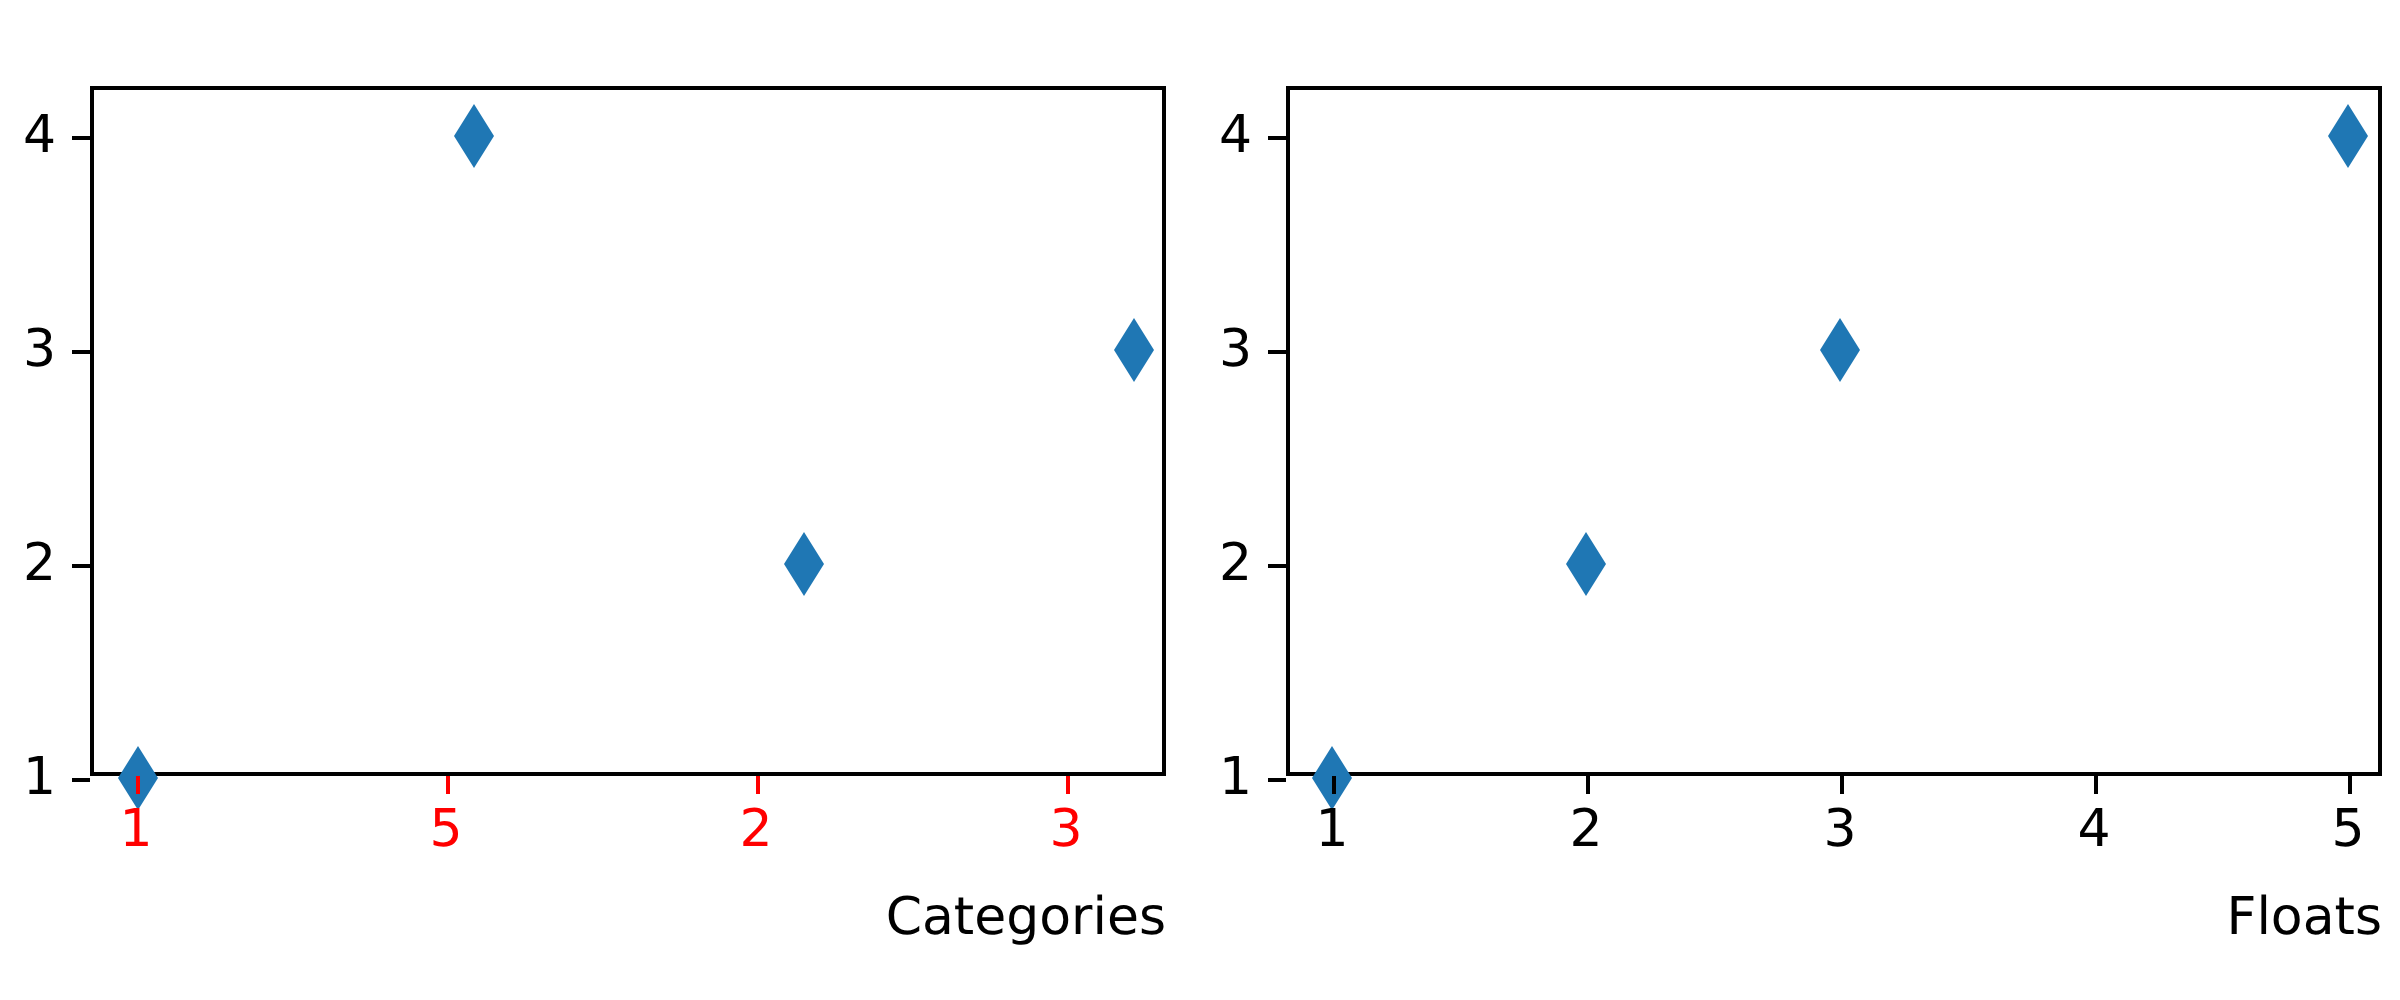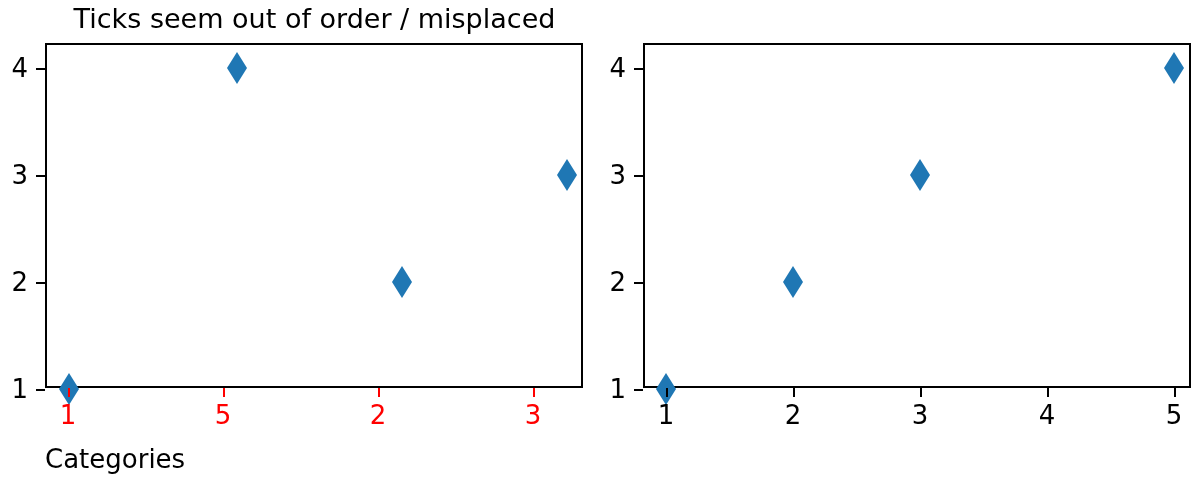--- a/index.html
+++ b/index.html
@@ -70,35 +70,34 @@
     text-align: center;
     font-size: 26px;
     color: #000000;
     line-height: 26px;
     white-space: nowrap;
     transform: translateX(-50%);
   }
   .xticklabel.red { color: #ff0000; }
   .xlabel {
     position: absolute;
-    text-align: left;
+    text-align: right;
     font-size: 26px;
     color: #000000;
     line-height: 30px;
     white-space: nowrap;
   }
 </style>
 </head>
 <body>
 
 <div id="figure">
 
   <div class="subplot" id="subplot-left" style="left:0px; width:600px;">
 
-    <div class="axes-title" style="left:46px; right:17px;">Ticks seem out of order / misplaced</div>
 
     <div class="plot-area" id="plot-left" style="left:45px; top:43px; width:538px; height:345px;"></div>
   </div>
 
   <div class="subplot" id="subplot-right" style="left:600px; width:600px;">
 
 
     <div class="plot-area" id="plot-right" style="left:43px; top:43px; width:548px; height:345px;"></div>
   </div>
 
@@ -170,13 +169,14 @@
     <div class="xtick" style="left: 666px; top: 388px;"></div>
     <div class="xticklabel" style="left: 666px; top: 402px;">1</div>
     <div class="xtick" style="left: 793px; top: 388px;"></div>
     <div class="xticklabel" style="left: 793px; top: 402px;">2</div>
     <div class="xtick" style="left: 920px; top: 388px;"></div>
     <div class="xticklabel" style="left: 920px; top: 402px;">3</div>
     <div class="xtick" style="left: 1047px; top: 388px;"></div>
     <div class="xticklabel" style="left: 1047px; top: 402px;">4</div>
     <div class="xtick" style="left: 1174px; top: 388px;"></div>
     <div class="xticklabel" style="left: 1174px; top: 402px;">5</div>
+    <div class="xlabel" style="left: 643px; width: 548px; top: 444px;">Floats</div>
   </div>
 
 </body></html>

